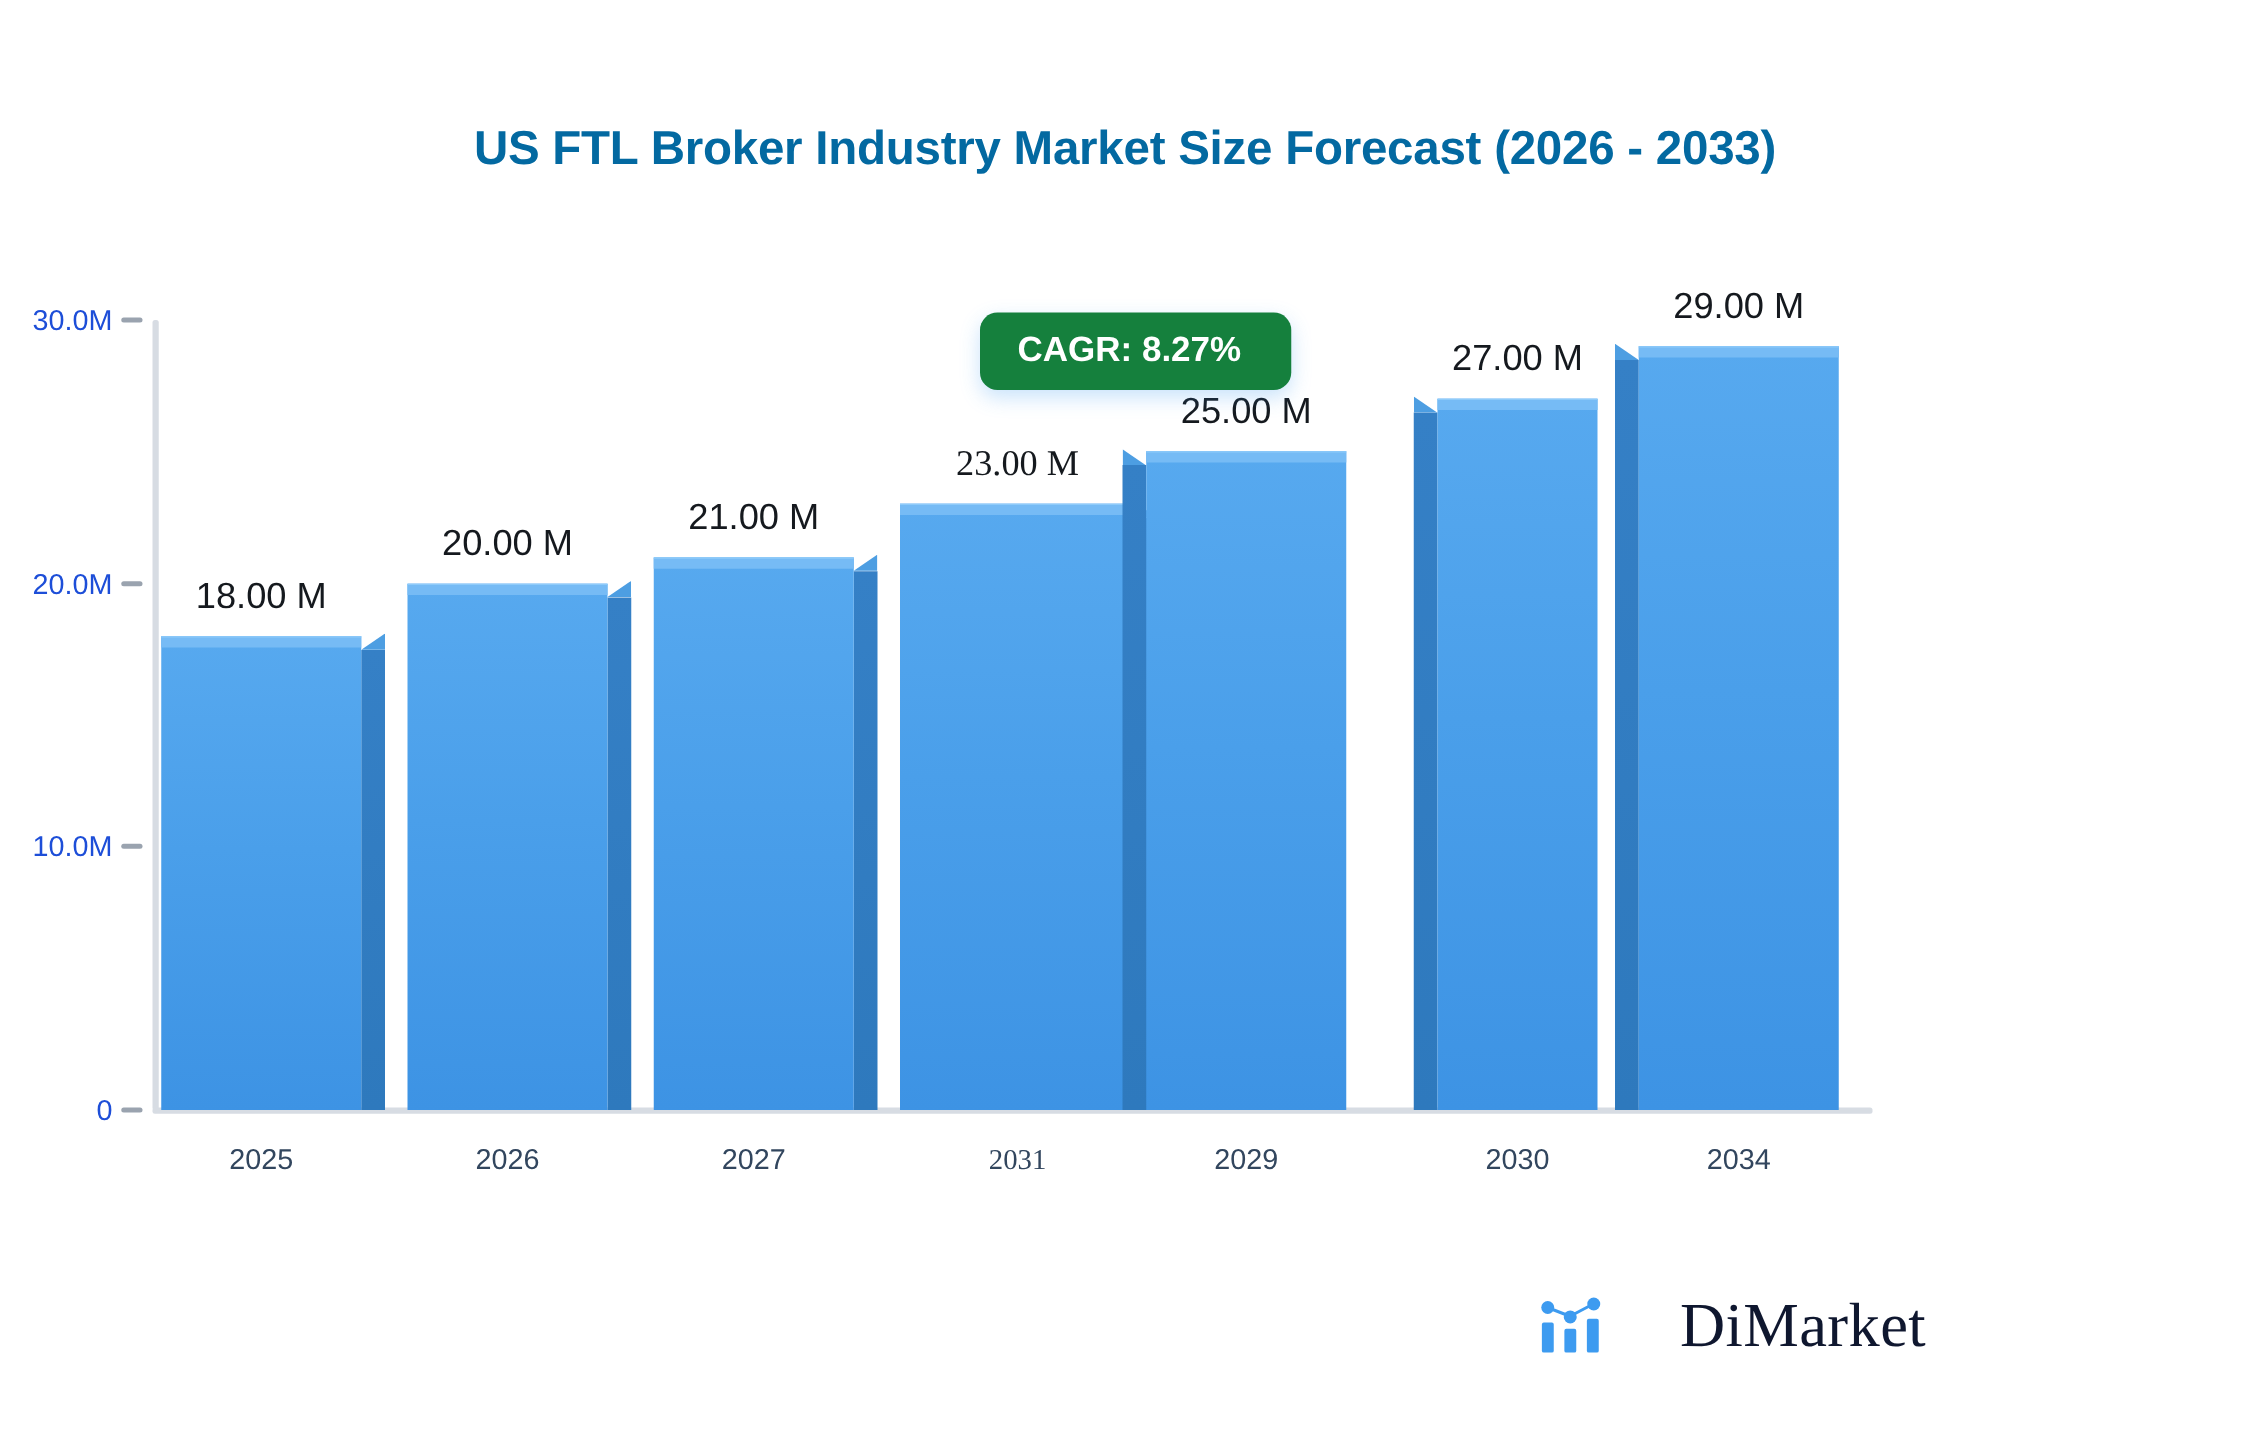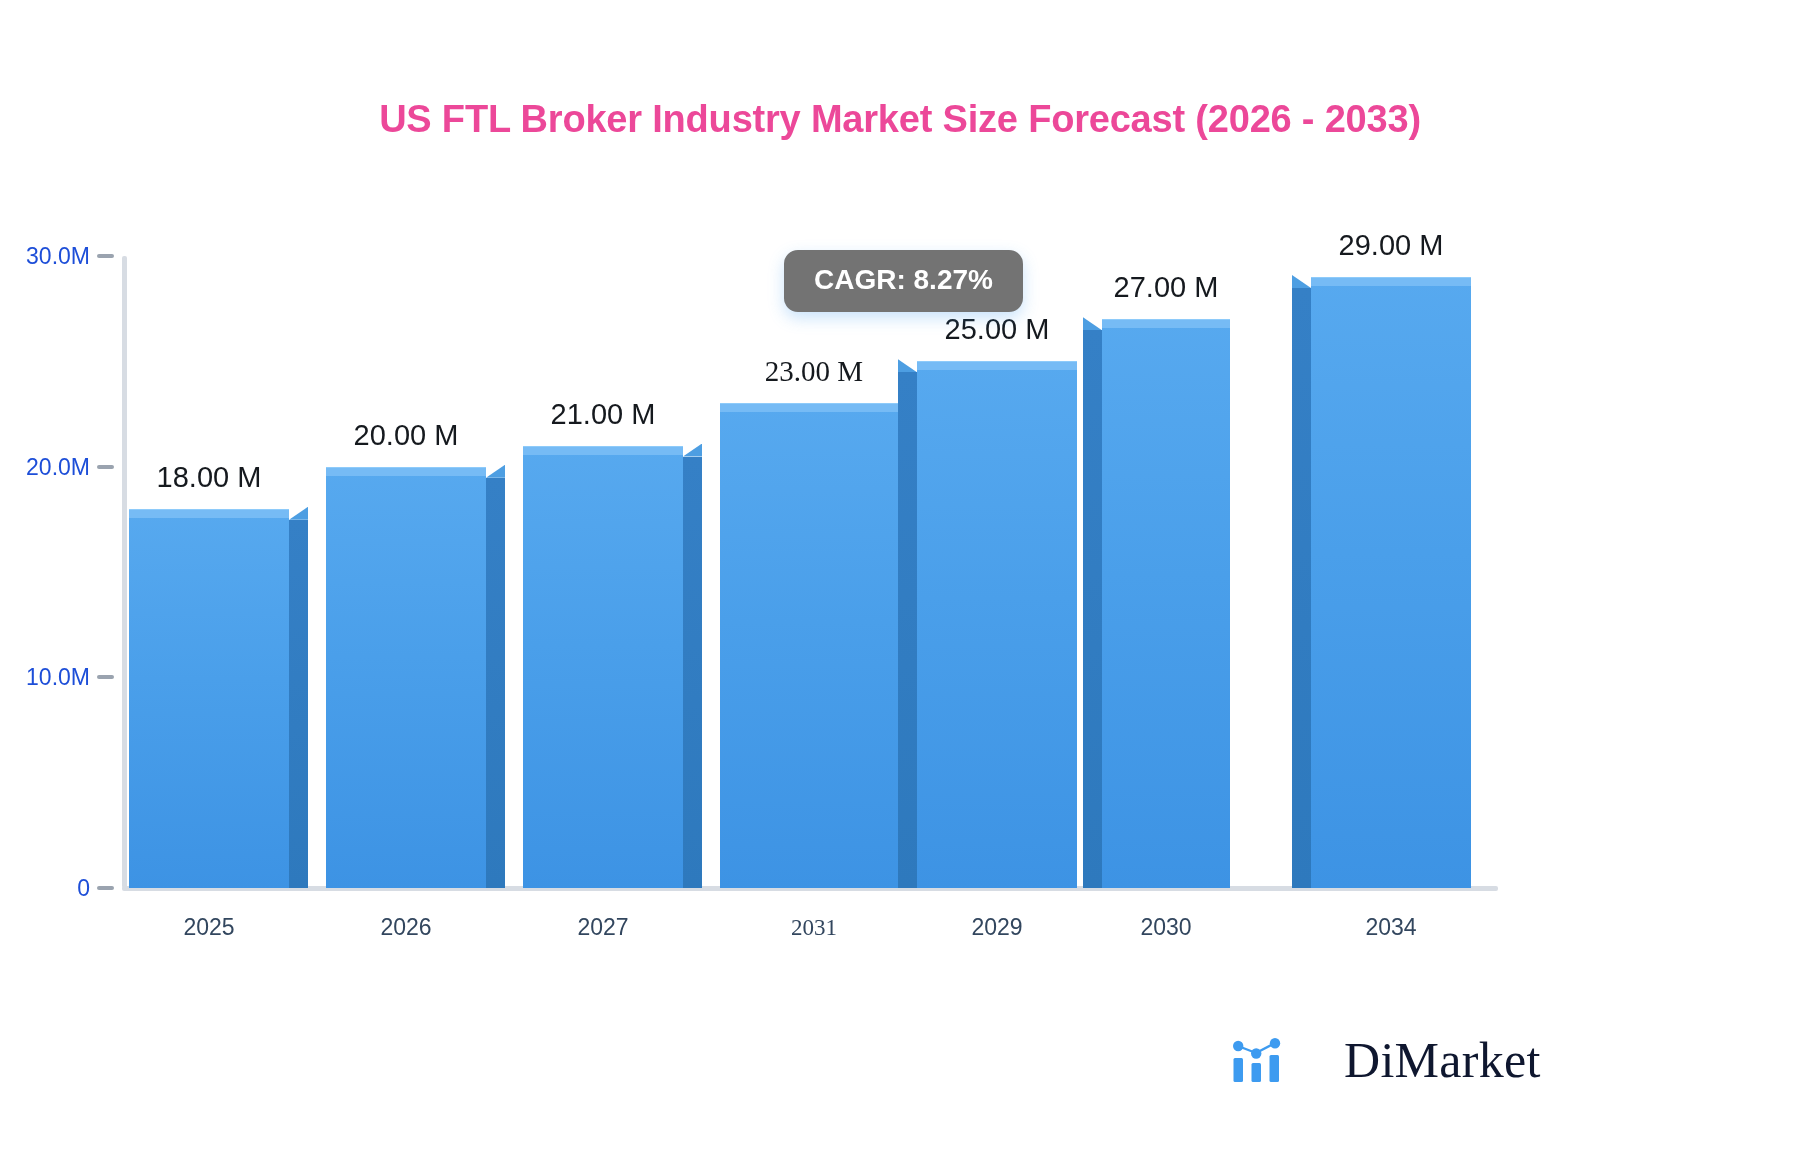--- a/index.html
+++ b/index.html
@@ -7,33 +7,33 @@
   body {
     width:1800px; height:1156px;
     font-family:"Liberation Sans", sans-serif;
     position:relative; overflow:hidden;
     -webkit-font-smoothing:antialiased;
   }
 
   
   #chart-header { position:absolute; left:0; top:0; width:1800px; text-align:center; }
   #chart-title {
-    font-size:38px; font-weight:bold; color:#ec4899;
+    font-size:38px; font-weight:bold; color:#0369a1;
     letter-spacing:-0.2px; padding-top:98px; line-height:1.15;
   }
   #chart-subtitle {
     font-size:28px; font-weight:bold; color:#32465e;
     padding-top:14px; line-height:1.15;
   }
 
   
   #cagr-badge {
     position:absolute; left:784px; top:250px;
-    padding:14px 30px 16px 30px;
-    background:#737373; border-radius:14px;
+    padding:14px 40px 16px 30px;
+    background:#15803d; border-radius:14px;
     color:#ffffff; font-size:28px; font-weight:bold;
     box-shadow:0 6px 16px rgba(61,155,240,0.28);
     z-index:9; white-space:nowrap;
   }
 
   
   #plot { position:absolute; left:0; top:0; width:1800px; height:1156px; }
 
   .axis-line { position:absolute; background:#d7dce3; }
   #y-axis-line { left:122px; top:256px; width:5px; height:632px; border-radius:2px; }
@@ -166,21 +166,21 @@
         <div class="x-tick-label">2031</div>
       </div>
       <div class="bar-group" style="left: 917px; width: 160px; height: 526.667px; bottom: 268px;">
         <div class="bar-side left" style="bottom: 0px; height: 515.667px;"></div>
         <div class="bar-cap-left" style="bottom: 515.667px;"></div>
         <div class="bar-front" style="height: 526.667px;"></div>
         <div class="bar-top" style="bottom: 517.667px;"></div>
         <div class="bar-value" style="bottom: 543.667px;">25.00 M</div>
         <div class="x-tick-label">2029</div>
       </div>
-      <div class="bar-group" style="left: 1102px; width: 128px; height: 568.8px; bottom: 268px;">
+      <div class="bar-group" style="left: 1150px; width: 128px; height: 568.8px; bottom: 268px;">
         <div class="bar-side left" style="bottom: 0px; height: 557.8px;"></div>
         <div class="bar-cap-left" style="bottom: 557.8px;"></div>
         <div class="bar-front" style="height: 568.8px;"></div>
         <div class="bar-top" style="bottom: 559.8px;"></div>
         <div class="bar-value" style="bottom: 585.8px;">27.00 M</div>
         <div class="x-tick-label">2030</div>
       </div>
       <div class="bar-group" style="left: 1311px; width: 160px; height: 610.933px; bottom: 268px;">
         <div class="bar-side left" style="bottom: 0px; height: 599.933px;"></div>
         <div class="bar-cap-left" style="bottom: 599.933px;"></div>

